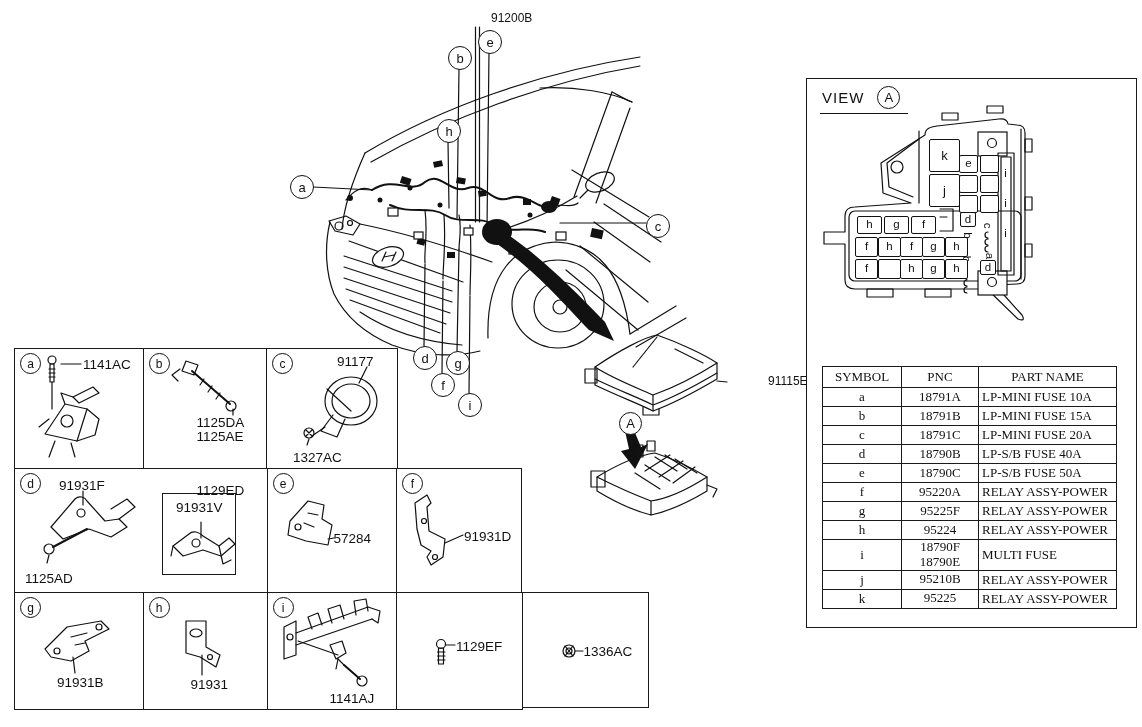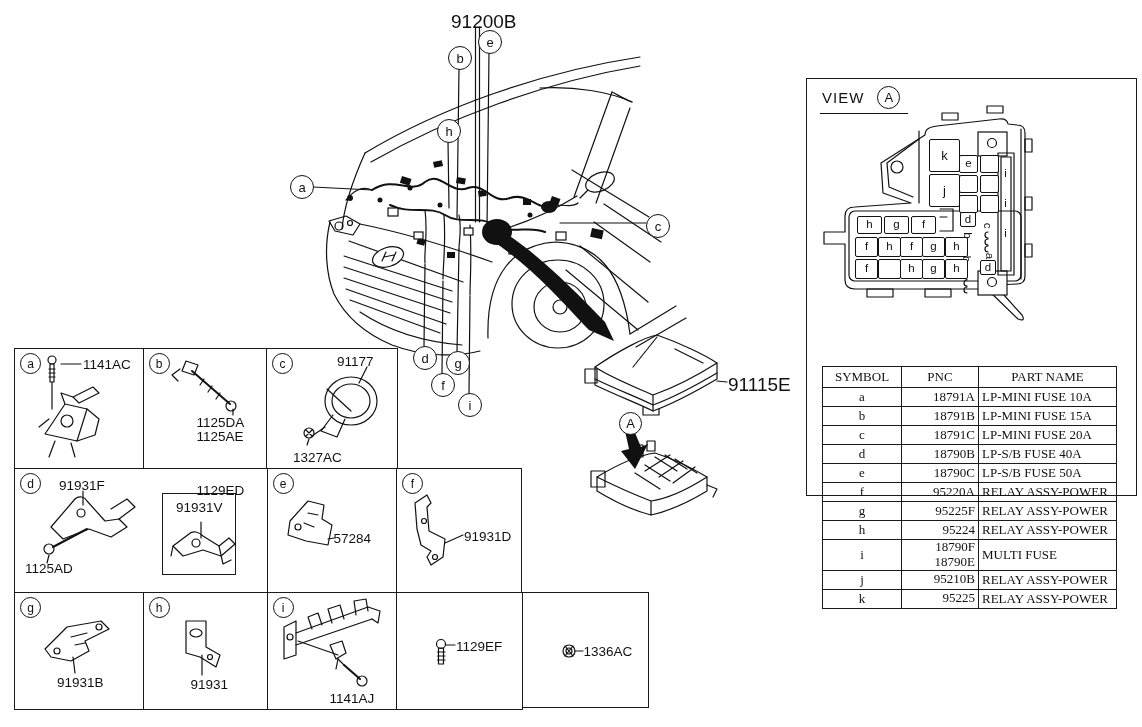--- a/index.html
+++ b/index.html
@@ -13,50 +13,50 @@
   .thick{stroke-width:2;}
   .fillb{fill:#111;stroke:none;}
   .fillw{fill:#fff;stroke:#111;stroke-width:1.2;}
 
   .callout{
     position:absolute;width:22px;height:22px;border:1.5px solid #111;border-radius:50%;
     background:#fff;display:flex;align-items:center;justify-content:center;
     font-size:13px;line-height:1;z-index:5;
   }
   .part-label{position:absolute;font-size:13.5px;white-space:nowrap;z-index:4;}
-  .big-label{font-size:19px;}
+  .big-label{font-size:12px;margin-left:40px;}
 
   
   .grid-cell{position:absolute;border:1.5px solid #1a1a1a;background:#fff;box-sizing:border-box;}
   .cell-letter{
     position:absolute;left:5px;top:4px;width:19px;height:19px;border:1.4px solid #111;border-radius:50%;
     display:flex;align-items:center;justify-content:center;font-size:12px;background:#fff;z-index:3;
   }
   .inner-box{position:absolute;border:1.4px solid #1a1a1a;box-sizing:border-box;}
 
   
-  .panel{position:absolute;left:806px;top:78px;width:331px;height:418px;border:1.6px solid #1a1a1a;box-sizing:border-box;background:#fff;}
+  .panel{position:absolute;left:806px;top:78px;width:331px;height:550px;border:1.6px solid #1a1a1a;box-sizing:border-box;background:#fff;}
   .view-head{position:absolute;left:13px;top:7px;display:flex;align-items:center;gap:13px;
     padding:0 8px 4px 2px;border-bottom:1.5px solid #111;}
   .view-head .vt{font-size:15px;letter-spacing:1px;}
   .marker-circle{width:21px;height:21px;border:1.5px solid #111;border-radius:50%;background:#fff;
     display:flex;align-items:center;justify-content:center;font-size:13px;line-height:1;}
   .fuse-cell{position:absolute;display:flex;align-items:center;justify-content:center;
     font-size:11.5px;line-height:1;z-index:3;}
   .fuse-cell.boxed{border:1.3px solid #111;border-radius:2px;background:#fff;}
   .fuse-cell.big{font-size:13px;}
   .fuse-cell.rot{transform:rotate(90deg);}
 
   table.parts{position:absolute;left:15px;top:287px;border-collapse:collapse;table-layout:fixed;
     width:295px;font-size:13px;}
   table.parts th, table.parts td{border:1.6px solid #1a1a1a;padding:0 3px;overflow:hidden;font-family:Liberation Serif, serif;}
   table.parts th{font-weight:normal;height:20px;}
   table.parts td{height:18px;}
   td.c-sym{text-align:center;}
-  td.c-pnc{text-align:right;white-space:pre-line;line-height:1.15;}
+  td.c-pnc{text-align:center;white-space:pre-line;line-height:1.15;}
   td.c-name{text-align:left;padding-left:6px;white-space:nowrap;}
 </style>
 </head>
 <body>
 
 <svg style="left:0;top:0" width="820" height="420" viewBox="0 0 820 420">
   <g>
     <path class="stroke" d="M365,153 C440,108 540,72 640,57"></path>
     <path class="stroke" d="M371,162 C448,118 545,82 640,66"></path>
     <path class="stroke" d="M365,153 C352,182 344,207 342,229"></path>
@@ -367,21 +367,21 @@
     <path class="stroke" d="M60,40 L84,62"></path>
     <circle class="stroke" cx="42" cy="84" r="5"></circle>
     <path class="stroke" d="M39,81 L45,87 M39,87 L45,81"></path>
     <path class="stroke" d="M45,87 L58,78 M42,90 L40,96"></path>
   </svg>
 </div>
 
 <div class="grid-cell" style="left:14px;top:468px;width:254px;height:125.5px;">
   <div class="cell-letter">d</div>
   <div class="part-label" style="left:44px;top:9px;">91931F</div>
-  <div class="part-label" style="left:10px;top:92px;">1125AD</div>
+  <div class="part-label" style="left:10px;top:102px;">1125AD</div>
   <div class="inner-box" style="left:147px;top:24px;width:74px;height:82px;">
     <div class="part-label" style="left:13px;top:6px;">91931V</div>
     <svg width="80" height="80" viewBox="0 0 80 80" style="left:0;top:0">
       <path class="stroke" d="M38,28 L38,44"></path>
       <path class="stroke" d="M10,52 L26,40 C30,36 36,38 40,42 L56,52 L66,44 L72,50 L58,62 L40,56 L20,62 Z"></path>
       <circle class="stroke" cx="33" cy="49" r="4"></circle>
       <path class="stroke" d="M56,52 L60,70 L68,66 M10,52 L8,62"></path>
     </svg>
   </div>
   <svg width="145" height="122" viewBox="0 0 145 122" style="left:0;top:0">

